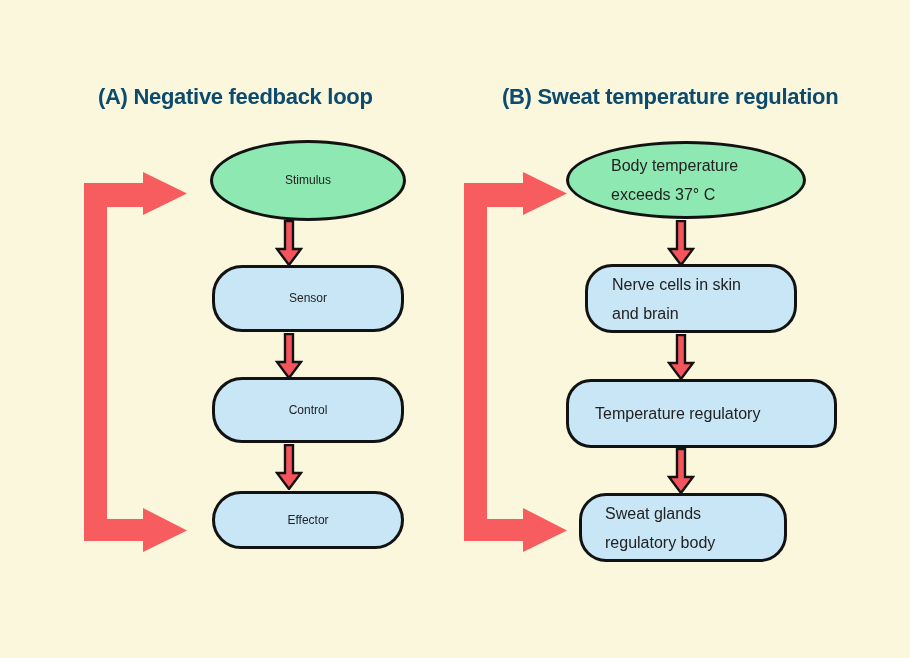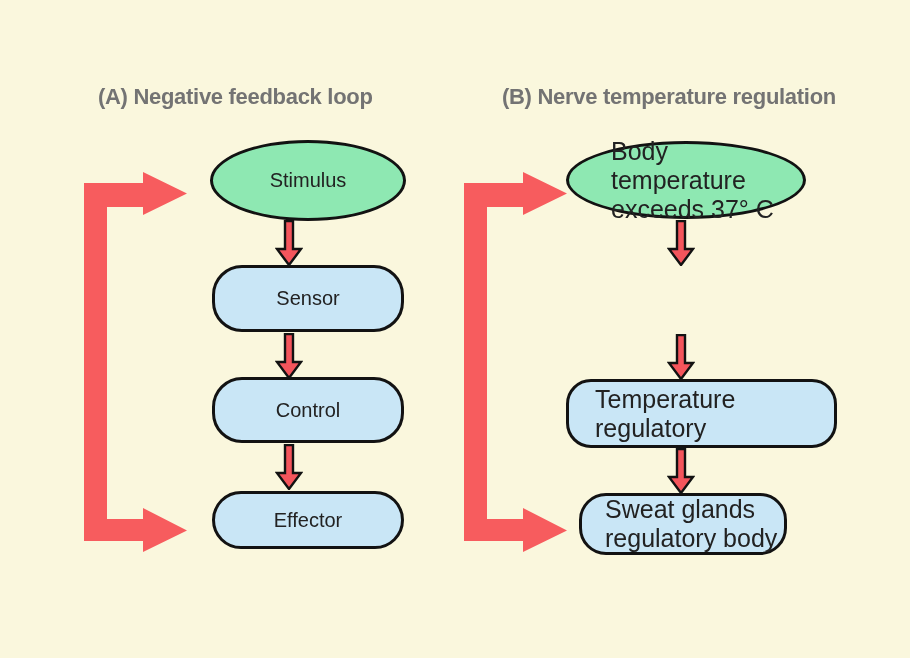--- a/index.html
+++ b/index.html
@@ -14,66 +14,66 @@
     height: 658px;
     background: #FAF7DD;
     overflow: hidden;
   }
   .title {
     position: absolute;
     top: 84px;
     font-size: 22px;
     font-weight: 700;
     letter-spacing: -0.3px;
-    color: #737373;
+    color: #0c4a6e;
     white-space: nowrap;
   }
   #title-a { left: 98px; }
   #title-b { left: 502px; }
 
   .node {
     position: absolute;
     box-sizing: border-box;
     background: #C9E6F6;
     border: 3px solid #121212;
     color: #222222;
-    font-size: 20px;
+    font-size: 12px;
     display: flex;
     flex-direction: column;
     justify-content: center;
     line-height: 29px;
   }
   .rounded { border-radius: 30px; }
   .ellipse { border-radius: 50%; background: #8EE8B2; }
   .center-text { align-items: center; text-align: center; }
-  .left-text { align-items: flex-start; text-align: left; font-size: 25px; }
+  .left-text { align-items: flex-start; text-align: left; font-size: 16px; }
 
   
   #node-stimulus { left: 210px; top: 140px; width: 196px; height: 81px; }
   #node-sensor   { left: 212px; top: 265px; width: 192px; height: 67px; }
   #node-control  { left: 212px; top: 377px; width: 192px; height: 66px; }
   #node-effector { left: 212px; top: 491px; width: 192px; height: 58px; }
 
   
   #node-body-temp   { left: 566px; top: 141px; width: 240px; height: 78px; padding-left: 42px; }
   #node-nerve-cells { left: 585px; top: 264px; width: 212px; height: 69px; padding-left: 24px; border-radius: 27px; }
   #node-reg-center  { left: 566px; top: 379px; width: 271px; height: 69px; padding-left: 26px; border-radius: 25px; }
-  #node-sweat       { left: 579px; top: 493px; width: 208px; height: 62px; padding-left: 23px; border-radius: 27px; }
+  #node-sweat       { left: 579px; top: 493px; width: 208px; height: 69px; padding-left: 23px; border-radius: 27px; }
 
   .arrow-svg { position: absolute; }
   .flow-arrow { width: 28px; height: 46px; }
   .fb-arrow { left: 0; top: 0; width: 910px; height: 658px; }
 </style>
 </head>
 <body>
 
 <div id="canvas">
 
   <div class="title" id="title-a">(A) Negative feedback loop</div>
-  <div class="title" id="title-b">(B) Nerve temperature regulation</div>
+  <div class="title" id="title-b">(B) Sweat temperature regulation</div>
 
   <svg class="arrow-svg fb-arrow" viewBox="0 0 910 658">
     <path d="M84,183 L143,183 L143,172 L187,193.5 L143,215 L143,207 L107,207 L107,519 L143,519 L143,508 L187,530.5 L143,552 L143,541 L84,541 Z" fill="#F75C5E"></path>
     <path d="M464,183 L523,183 L523,172 L567,193.5 L523,215 L523,207 L487,207 L487,519 L523,519 L523,508 L567,530.5 L523,552 L523,541 L464,541 Z" fill="#F75C5E"></path>
   </svg>
 
   <svg class="arrow-svg flow-arrow" style="left:275px; top:220px;" viewBox="0 0 28 46">
     <polygon points="10,1 18,1 18,29 26,29 14,45 2,29 10,29" fill="#F4555C" stroke="#121212" stroke-width="2.4"></polygon>
   </svg>
   <svg class="arrow-svg flow-arrow" style="left:275px; top:333px;" viewBox="0 0 28 46">
@@ -103,20 +103,24 @@
     <span>Control</span>
   </div>
   <div class="node rounded center-text" id="node-effector">
     <span>Effector</span>
   </div>
 
   <div class="node ellipse left-text" id="node-body-temp">
     <span>Body temperature</span>
     <span>exceeds 37° C</span>
   </div>
+  <div class="node left-text" id="node-nerve-cells">
+    <span>Nerve cells in skin</span>
+    <span>and brain</span>
+  </div>
   <div class="node left-text" id="node-reg-center">
     <span>Temperature regulatory</span>
   </div>
   <div class="node left-text" id="node-sweat">
     <span>Sweat glands</span>
     <span>regulatory body</span>
   </div>
 
 </div>
 

